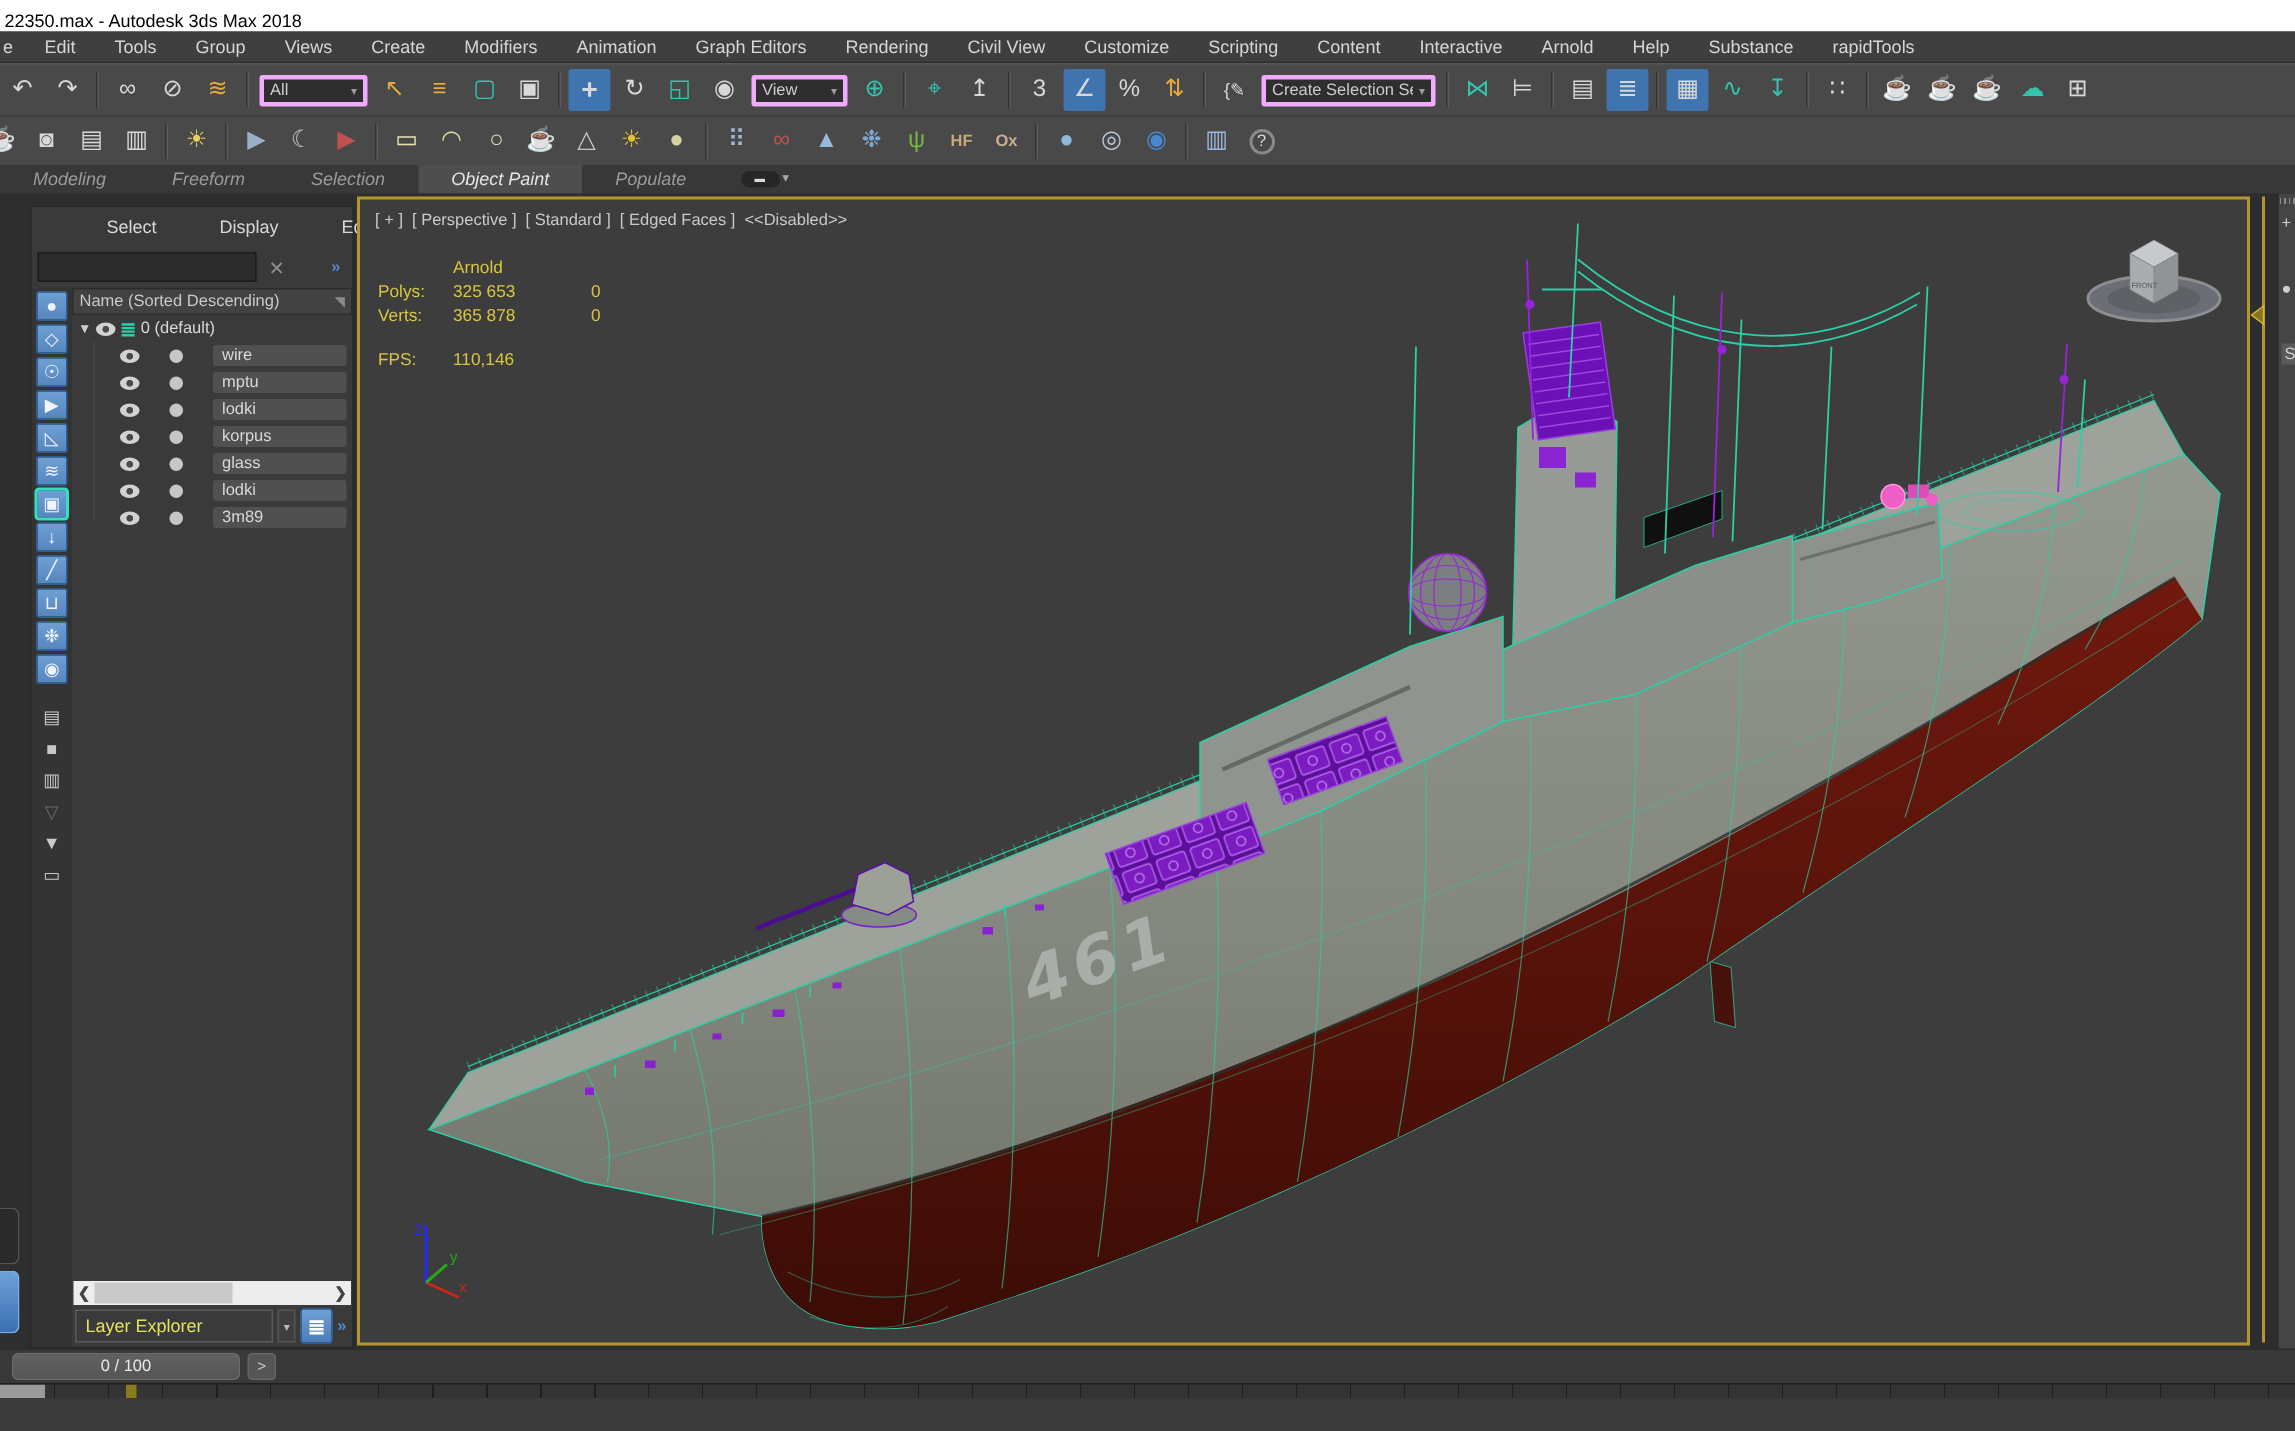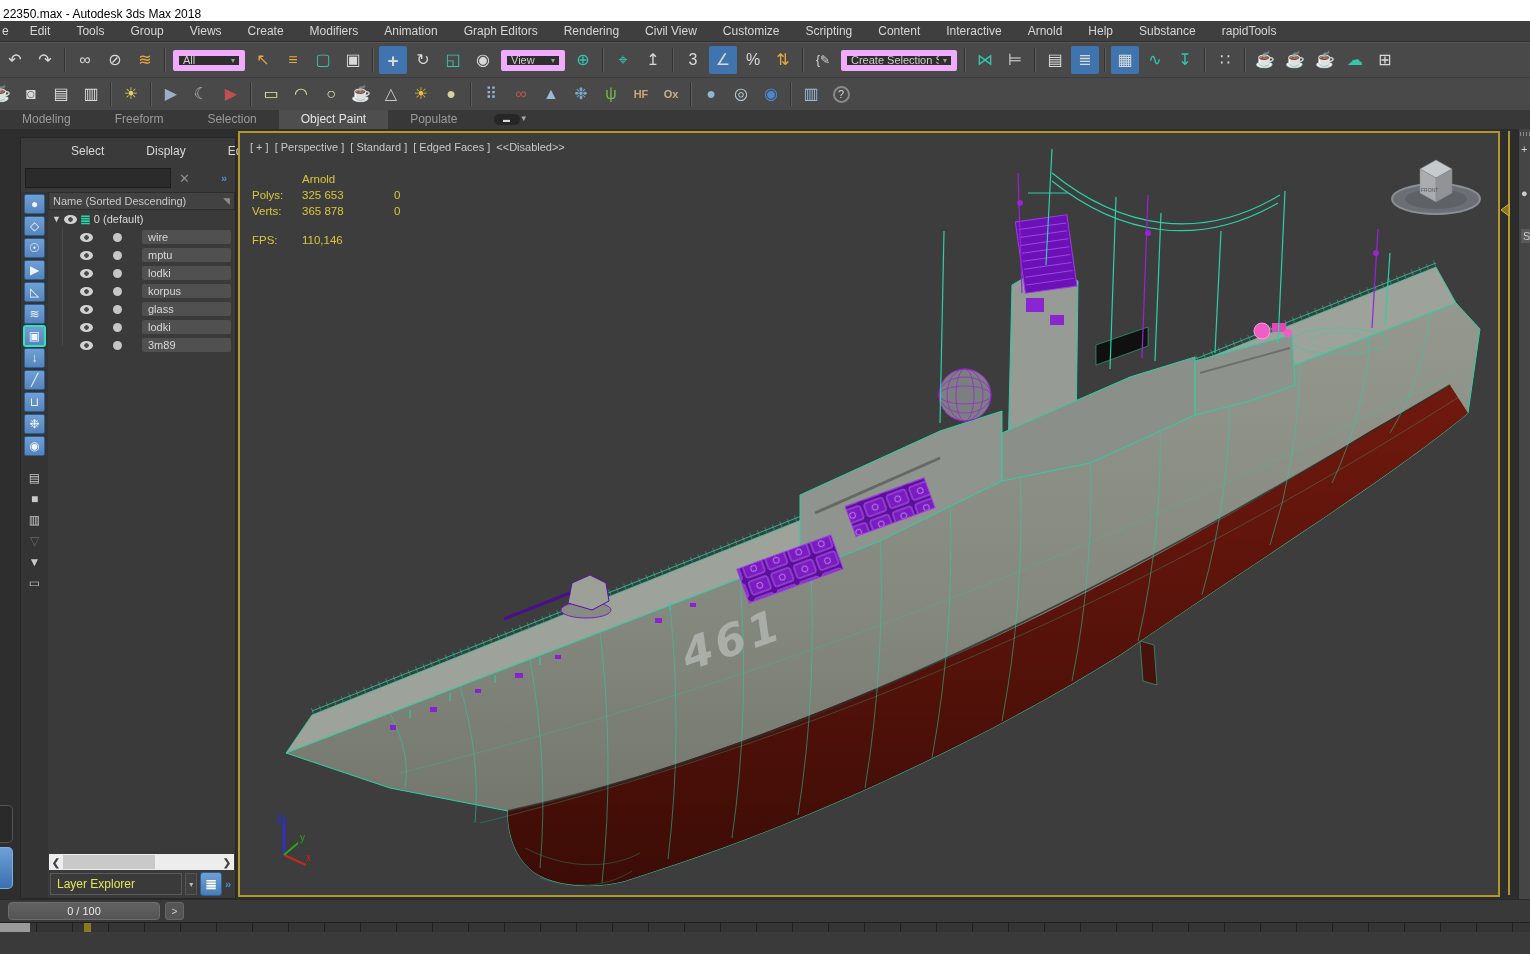--- a/index.html
+++ b/index.html
@@ -21,29 +21,29 @@
   .tb2 { height:33px; border-top:1px solid #3c3c3c; }
   .icon { width:28px; height:28px; display:flex; align-items:center; justify-content:center;
     border-radius:2px; margin:0 1px; flex:none; overflow:hidden; }
   .icon .glyph { font-size:16px; color:#d8d8d8; line-height:1; }
   .icon .glyph.txt { font-size:11px; font-weight:bold; }
   .icon .glyph.bold { font-size:19px; font-weight:bold; }
   .icon.active { background:#3f74ae; }
   .icon.circ .glyph { border:2px solid #8a8a8a; border-radius:50%; width:17px; height:17px;
     display:flex; align-items:center; justify-content:center; font-size:11px; }
   .sep { width:2px; height:24px; background:#333; border-right:1px solid #5c5c5c; margin:0 4px; flex:none; }
-  .dd { height:21px; background:#2e2e2e; border:6px solid #f0abfc; border-radius:2px;
+  .dd { height:21px; background:#2e2e2e; border:3px solid #f0abfc; border-radius:2px;
     color:#cccccc; font-size:11px; display:flex; align-items:center; padding:0 4px; margin:0 3px; flex:none; }
   .ddlabel { white-space:nowrap; overflow:hidden; flex:1; }
   .ddarr { color:#999; font-size:8px; margin-left:4px; }
 
   
   .ribbon-tabs { height:19px; background:#383838; display:flex; align-items:stretch;
     font-size:12px; color:#9b9b9b; }
-  .rtab { padding:2px 22px 0 22px; }
+  .rtab { padding:2px 22px 0 22px;font-style:italic; }
   .rtab.active { background:#4e4e4e; color:#e4e4e4; }
   .rpill { width:26px; height:11px; background:#262626; border-radius:6px; color:#dcdcdc;
     font-size:7px; display:flex; align-items:center; justify-content:center; margin:4px 2px 0 14px; }
   .rarr { color:#aaa; font-size:9px; margin-top:3px; }
   .ribbon-sub { height:19px; background:#323232; display:flex; font-size:12px; color:#d2d2d2; }
   .stab { padding:2px 12px 0 12px; background:#3e3e3e; border-right:1px solid #282828; }
 
   
   .workspace { position:relative; height:770px; background:#2e2e2e; overflow:hidden; }
 

